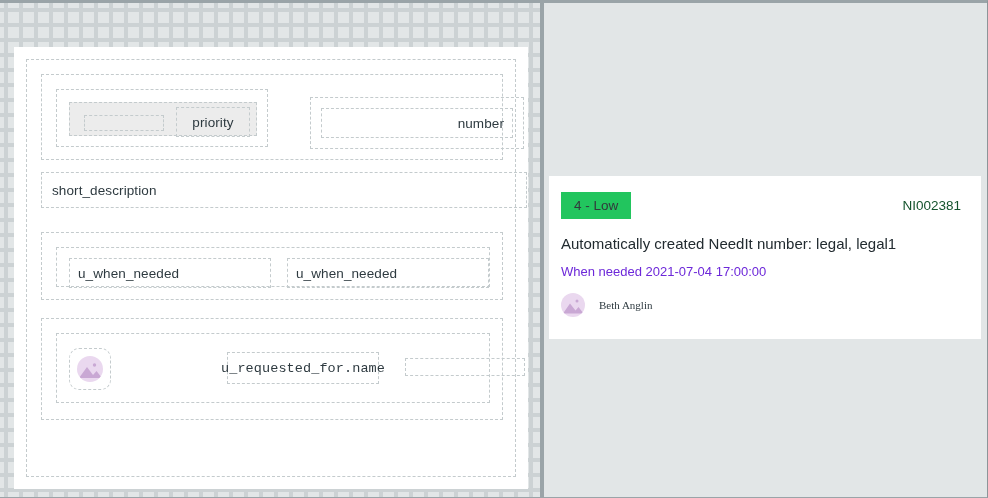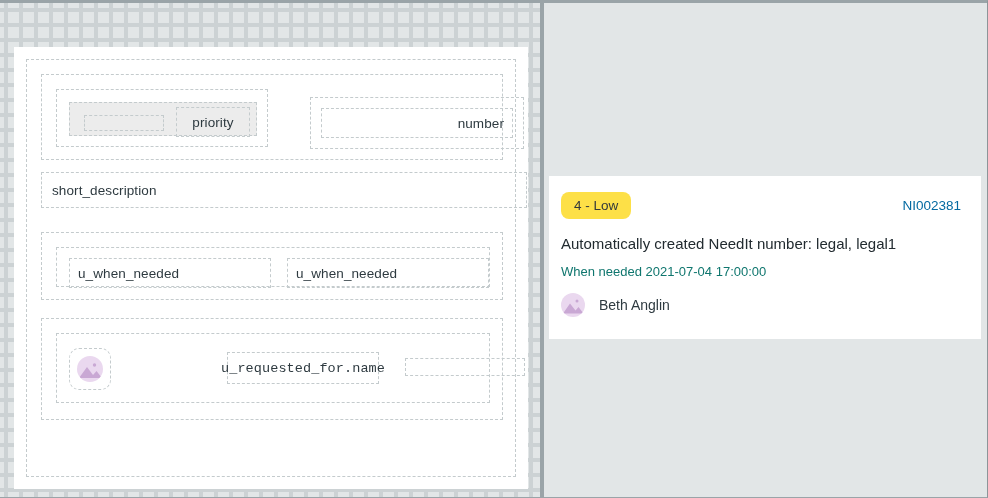--- a/index.html
+++ b/index.html
@@ -128,52 +128,53 @@
     left: 5px; top: 173px;
     width: 432px;
     background: #ffffff;
     padding: 16px 18px 22px 12px;
   }
   .card-row1 {
     display: flex; align-items: center; justify-content: space-between;
     margin-bottom: 16px;
   }
   .pri-badge {
-    background: #fde047;
+    background: #22c55e;
     color: #32383c;
     font-size: 13.5px;
     padding: 6px 13px;
-    border-radius: 8px;
+    border-radius: 0;
     white-space: nowrap;
   }
   .rec-number {
     font-size: 13.5px;
-    color: #0369a1;
+    color: #14532d;
     white-space: nowrap;
     padding-right: 2px;
   }
   .rec-title {
     font-size: 15px;
     color: #222b30;
     margin-bottom: 12px;
     white-space: nowrap;
   }
   .rec-when {
     font-size: 13px;
-    color: #0f766e;
+    color: #6d28d9;
     margin-bottom: 14px;
     white-space: nowrap;
   }
   .rec-user {
     display: flex; align-items: center; gap: 14px;
   }
   .rec-user-name {
-    font-size: 14px;
+    font-size: 11px;
     color: #2e3a40;
     white-space: nowrap;
+    font-family: Liberation Serif, serif;
   }
 </style>
 </head>
 <body>
 
 <div class="app">
 
   <div class="designer">
     <div class="plusgrid"></div>
 

